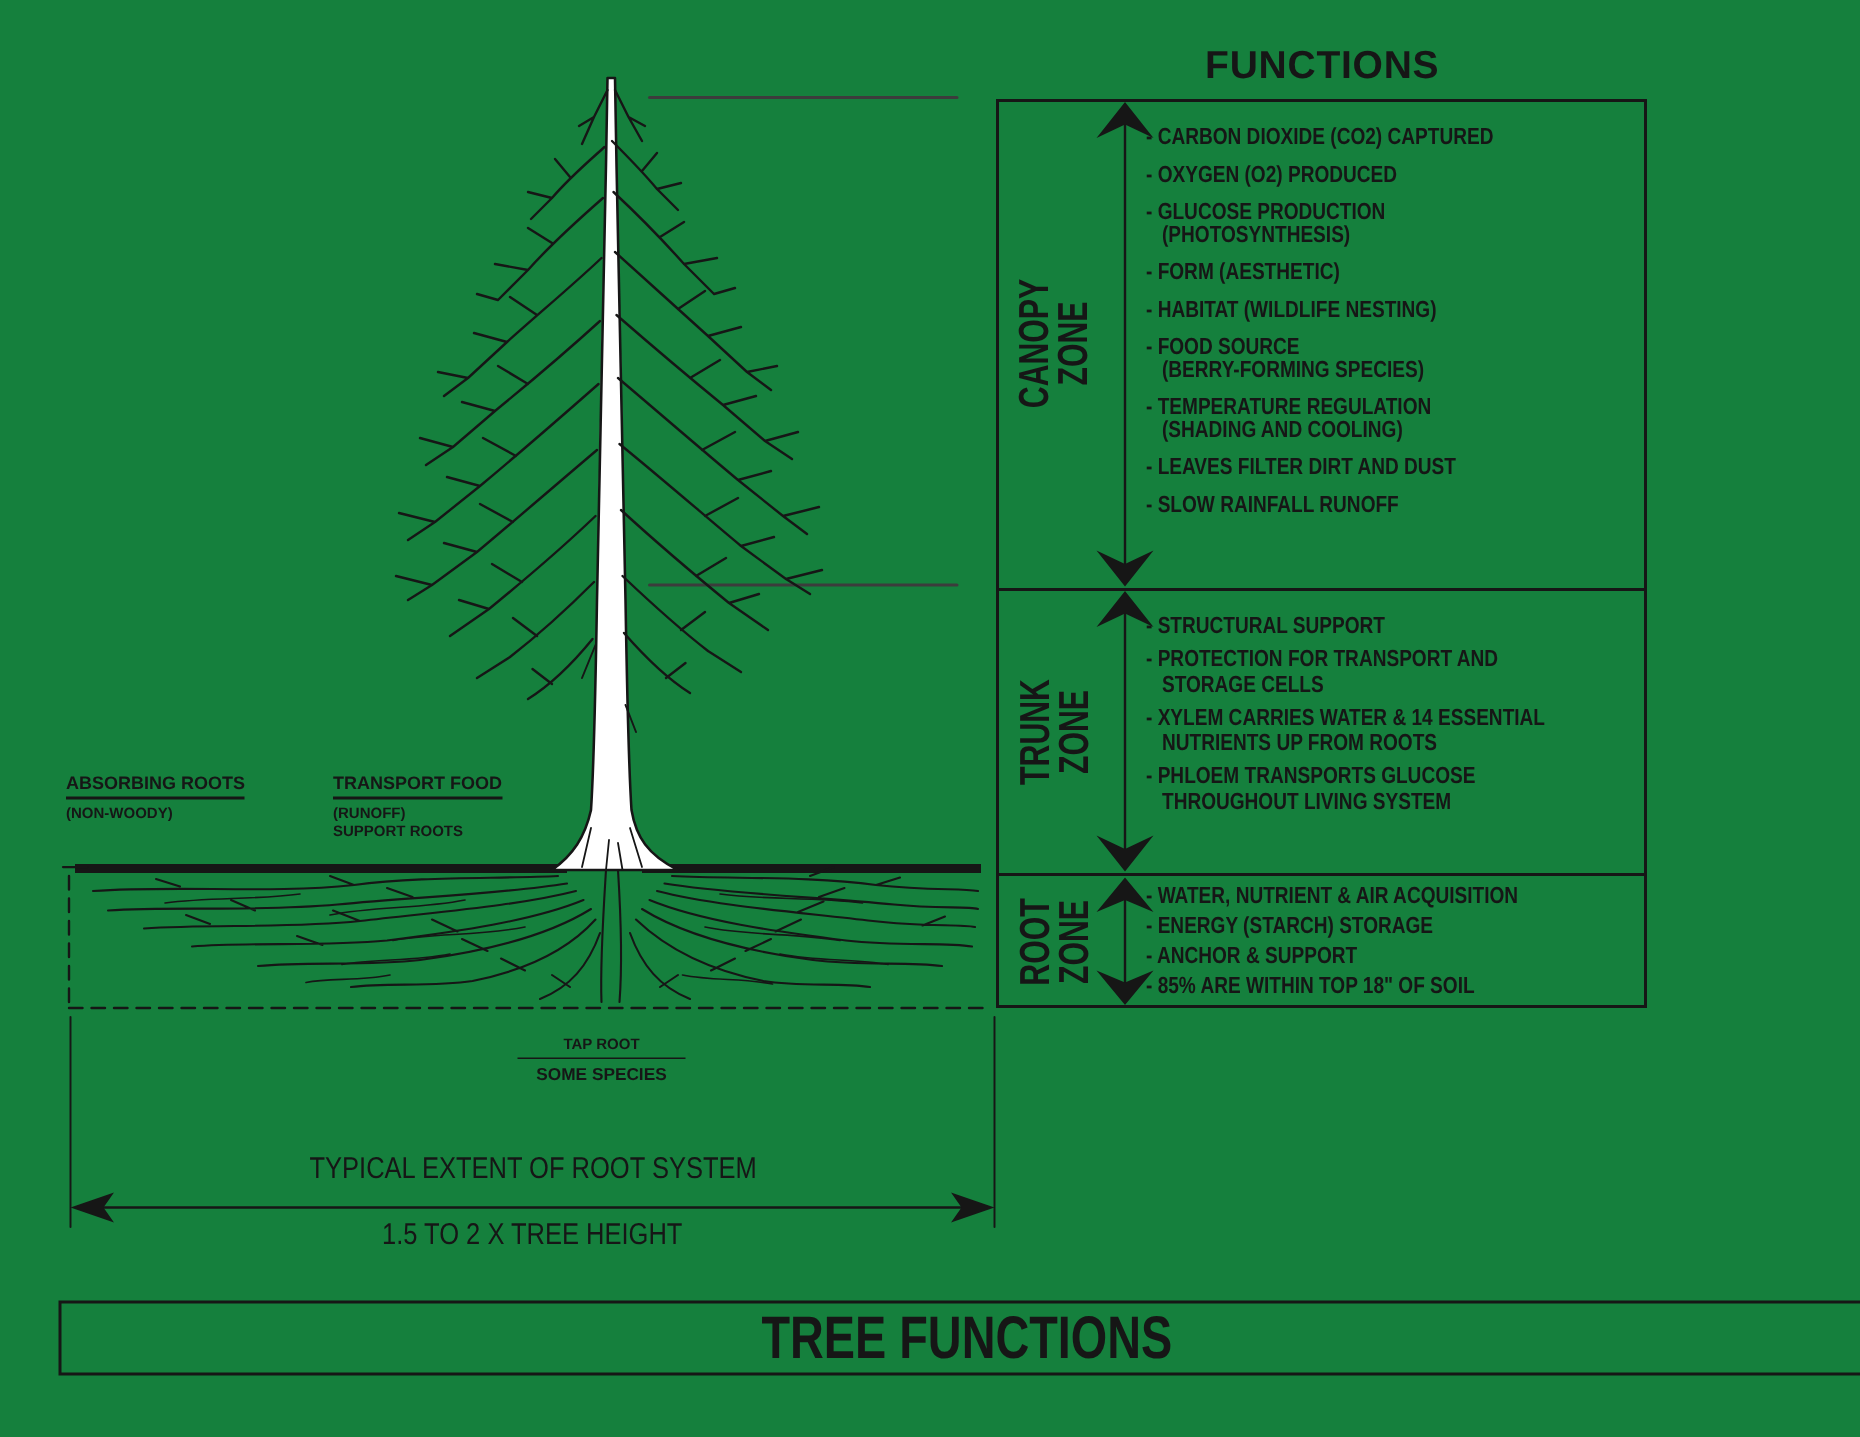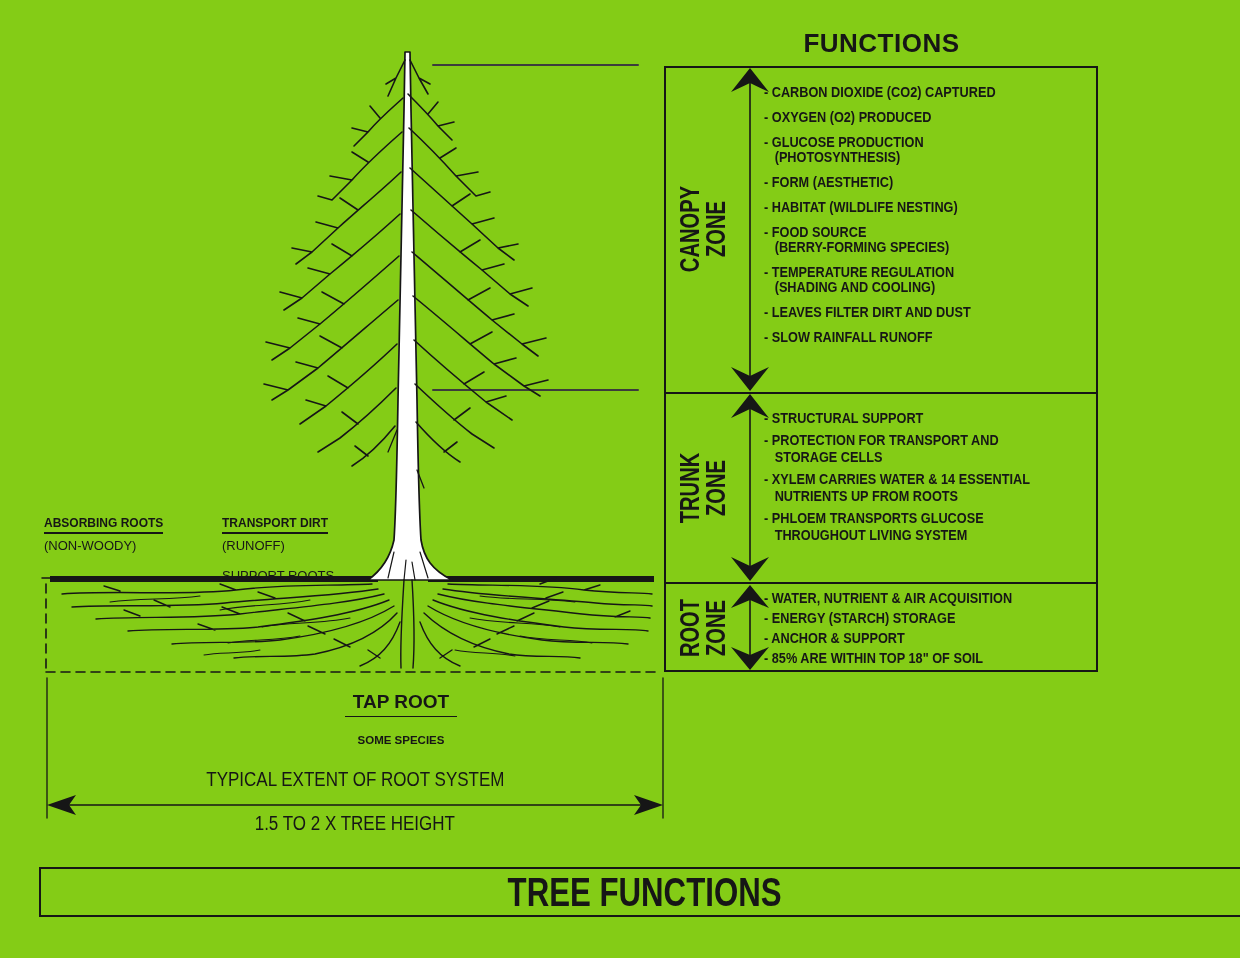--- a/index.html
+++ b/index.html
@@ -1,17 +1,17 @@
 <!DOCTYPE html>
 <html><head>
 <meta charset="utf-8">
 <style>
   html,body{margin:0;padding:0;background:#fff;}
   #canvas{
-    position:relative;width:1240px;height:958px;background:#84cc16;
+    position:relative;width:1240px;height:958px;background:#15803d;
     font-family:"Liberation Sans","DejaVu Sans",sans-serif;
     color:#161616;overflow:hidden;
   }
   .abs{position:absolute;}
   svg.layer{position:absolute;left:0;top:0;}
 
   
   .fn-header{left:665px;top:28px;width:433px;text-align:center;
     font-size:26px;font-weight:bold;letter-spacing:.5px;}
 
@@ -35,28 +35,28 @@
   .items-trunk{top:394px;padding-top:10px;font-size:15.5px;line-height:17px;}
   .items-root{top:584px;padding-top:2px;font-size:15.5px;line-height:16px;}
   .items-canopy .fl{margin-top:10px;}
   .items-trunk .fl{margin-top:5px;}
   .items-root .fl{margin-top:4px;}
   .cl{padding-left:13px;}
 
   
   .lab-title{font-size:12px;font-weight:bold;display:inline-block;
     border-bottom:2px solid #161616;padding-bottom:2px;white-space:nowrap;text-align:right;}
-  .lab-sub{font-size:13px;font-weight:normal;margin-top:4px;white-space:nowrap;}
+  .lab-sub{font-size:10px;font-weight:bold;margin-top:4px;white-space:nowrap;}
   .absorbing{left:44px;top:513px;}
   .transport{left:222px;top:513px;}
 
   .taproot{left:345px;top:691px;width:112px;text-align:center;}
-  .taproot .tr-title{font-size:19px;font-weight:bold;border-bottom:1.5px solid #161616;
+  .taproot .tr-title{font-size:10px;font-weight:bold;border-bottom:1.5px solid #161616;
     padding-bottom:3px;display:block;}
-  .taproot .tr-sub{font-size:11.5px;font-weight:bold;margin-top:17px;}
+  .taproot .tr-sub{font-size:11.5px;font-weight:bold;margin-top:5px;}
 
   
   .dim-label{left:47px;width:616px;text-align:center;font-weight:normal;font-size:20px;}
   .dim-above{top:768px;}
   .dim-below{top:812px;}
   .condense{display:inline-block;transform:scaleX(0.85);transform-origin:center center;white-space:nowrap;}
 
   
   .title-bar{left:39px;top:867px;width:1212px;height:50px;border:2px solid #161616;
     box-sizing:border-box;display:flex;align-items:center;justify-content:center;}
@@ -226,23 +226,23 @@
     <div class="fl">- ENERGY (STARCH) STORAGE</div>
     <div class="fl">- ANCHOR &amp; SUPPORT</div>
     <div class="fl">- 85% ARE WITHIN TOP 18" OF SOIL</div>
   </div>
 
   <div class="abs absorbing">
     <span class="lab-title">ABSORBING ROOTS</span>
     <div class="lab-sub">(NON-WOODY)</div>
   </div>
   <div class="abs transport">
-    <span class="lab-title">TRANSPORT DIRT</span>
+    <span class="lab-title">TRANSPORT FOOD</span>
     <div class="lab-sub">(RUNOFF)</div>
-    <div class="lab-sub" style="margin-top:15px;">SUPPORT ROOTS</div>
+    <div class="lab-sub" style="margin-top:1px;">SUPPORT ROOTS</div>
   </div>
 
   <div class="abs taproot">
     <span class="tr-title">TAP ROOT</span>
     <div class="tr-sub">SOME SPECIES</div>
   </div>
 
   <div class="abs dim-label dim-above">
     <span class="condense">TYPICAL EXTENT OF ROOT SYSTEM</span>
   </div>

